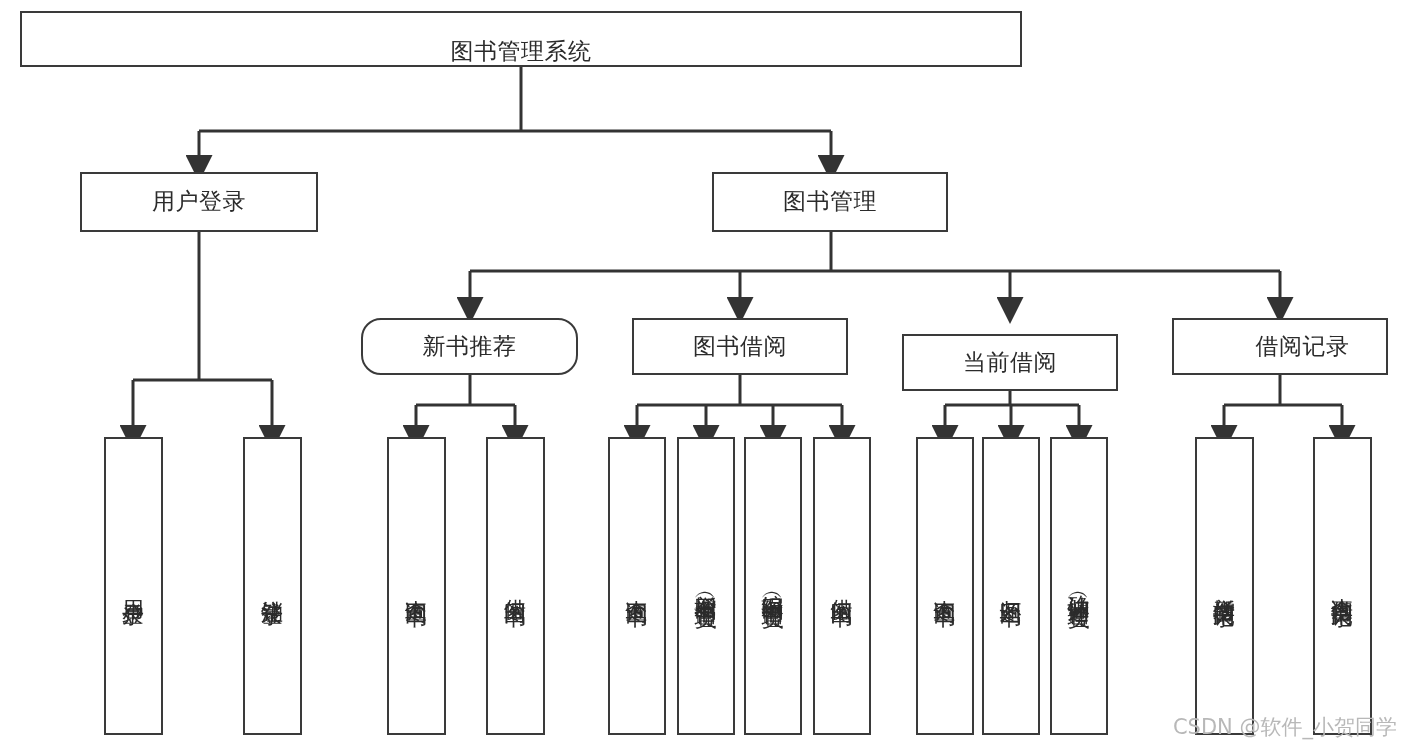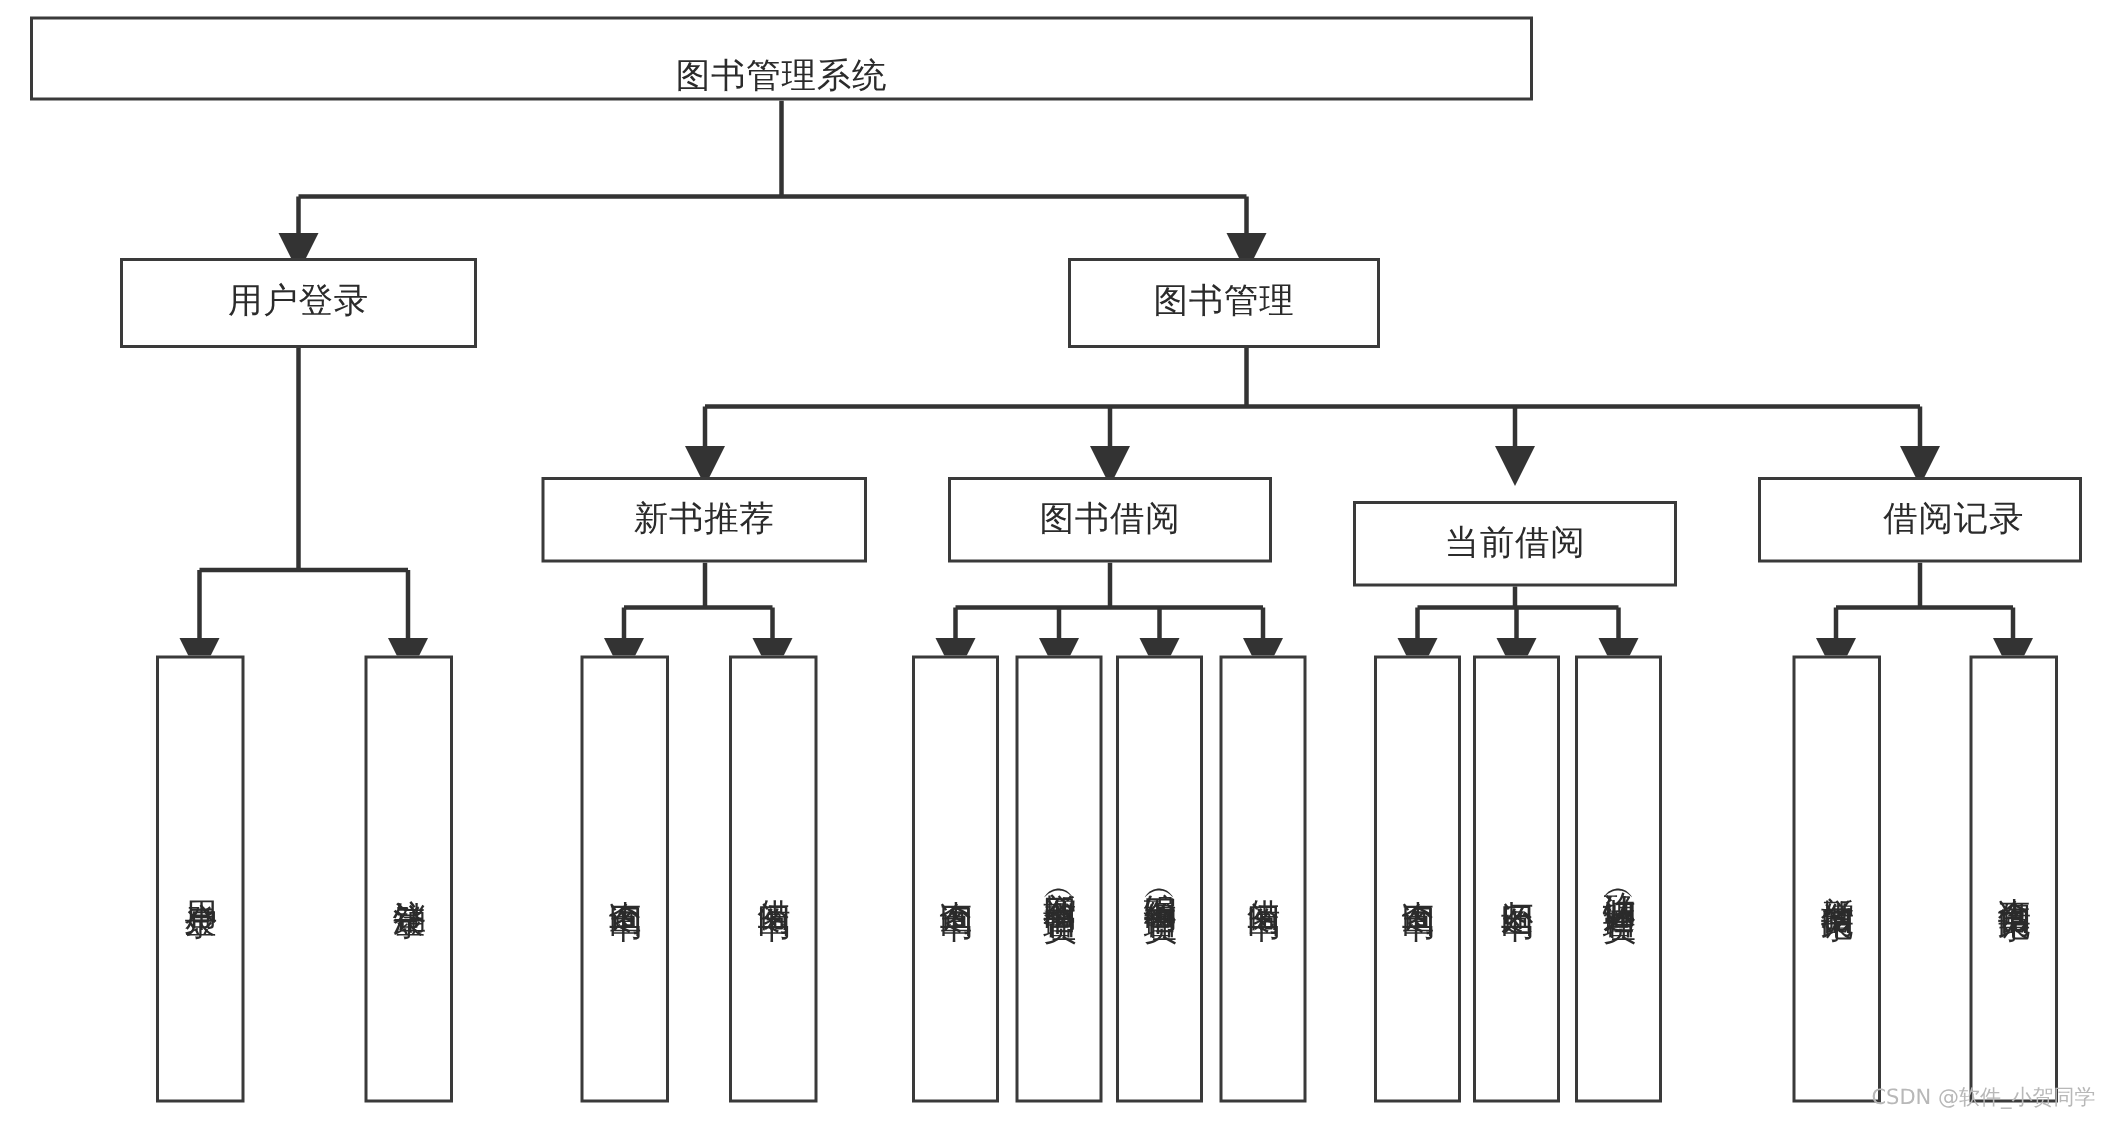--- a/index.html
+++ b/index.html
@@ -64,21 +64,21 @@
     text-orientation: upright;
     display: block;
     line-height: 1.05;
     letter-spacing: 2px;
   }
   
   #watermark {
     position: absolute;
     right: 8px;
     bottom: 6px;
-    font-size: 14px;
+    font-size: 21px;
     color: #b8b8b8;
     white-space: nowrap;
     user-select: none;
   }
 </style>
 </head>
 <body>
 
 <div id="canvas">
 
@@ -133,25 +133,25 @@
   </svg>
 
   <div class="node node-h node-root" style="left:20px; top:11px; width:1002px; height:56px;">
     <span>图书管理系统</span>
   </div>
 
   <div class="node node-h" style="left:80px; top:172px; width:238px; height:60px;">
     <span>用户登录</span>
   </div>
 
-  <div class="node node-h" style="left:712px; top:172px; width:208px; height:60px;">
+  <div class="node node-h" style="left:712px; top:172px; width:236px; height:60px;">
     <span>图书管理</span>
   </div>
 
-  <div class="node node-h" style="left:361px; top:318px; width:217px; height:57px;">
+  <div class="node node-h" style="left:361px; top:318px; width:217px; height:57px;border-radius:20px;">
     <span>新书推荐</span>
   </div>
 
   <div class="node node-h" style="left:632px; top:318px; width:216px; height:57px;">
     <span>图书借阅</span>
   </div>
 
   <div class="node node-h" style="left:902px; top:334px; width:216px; height:57px;">
     <span>当前借阅</span>
   </div>

